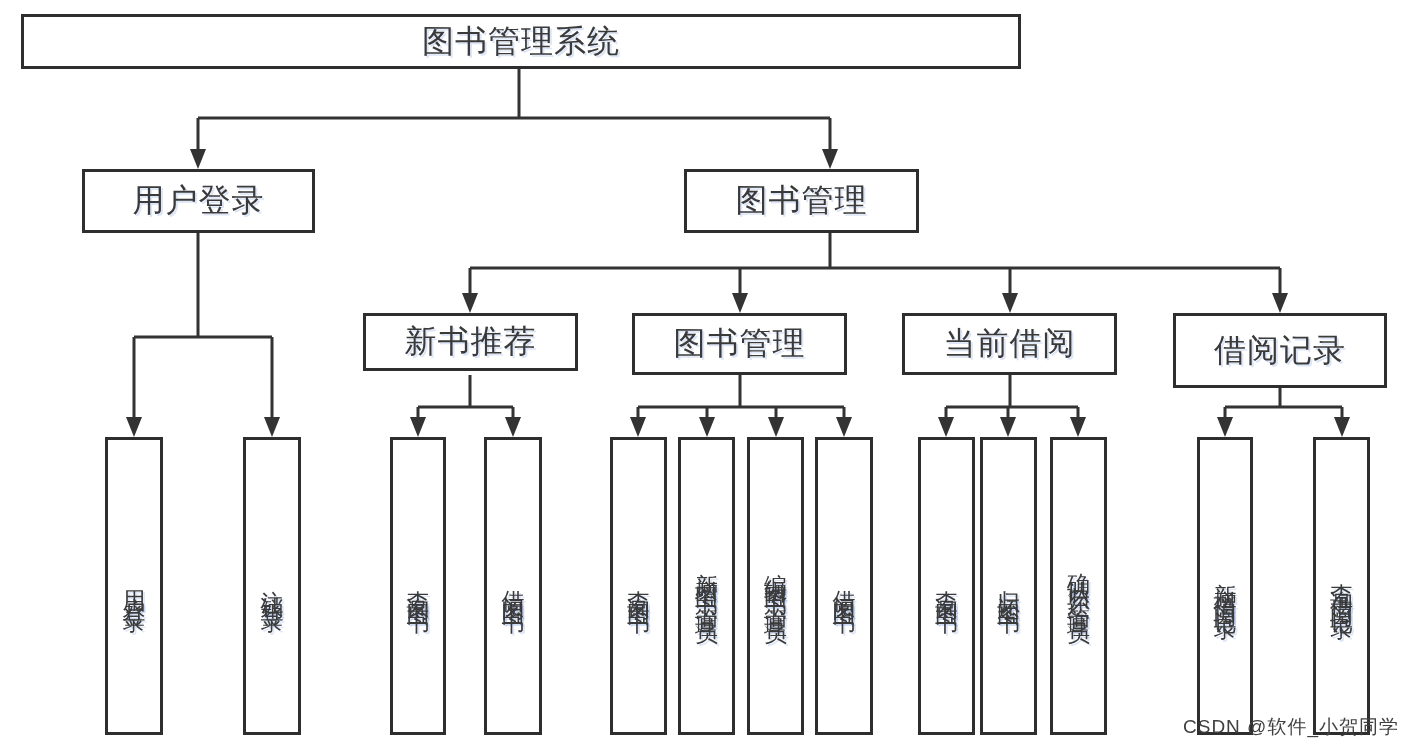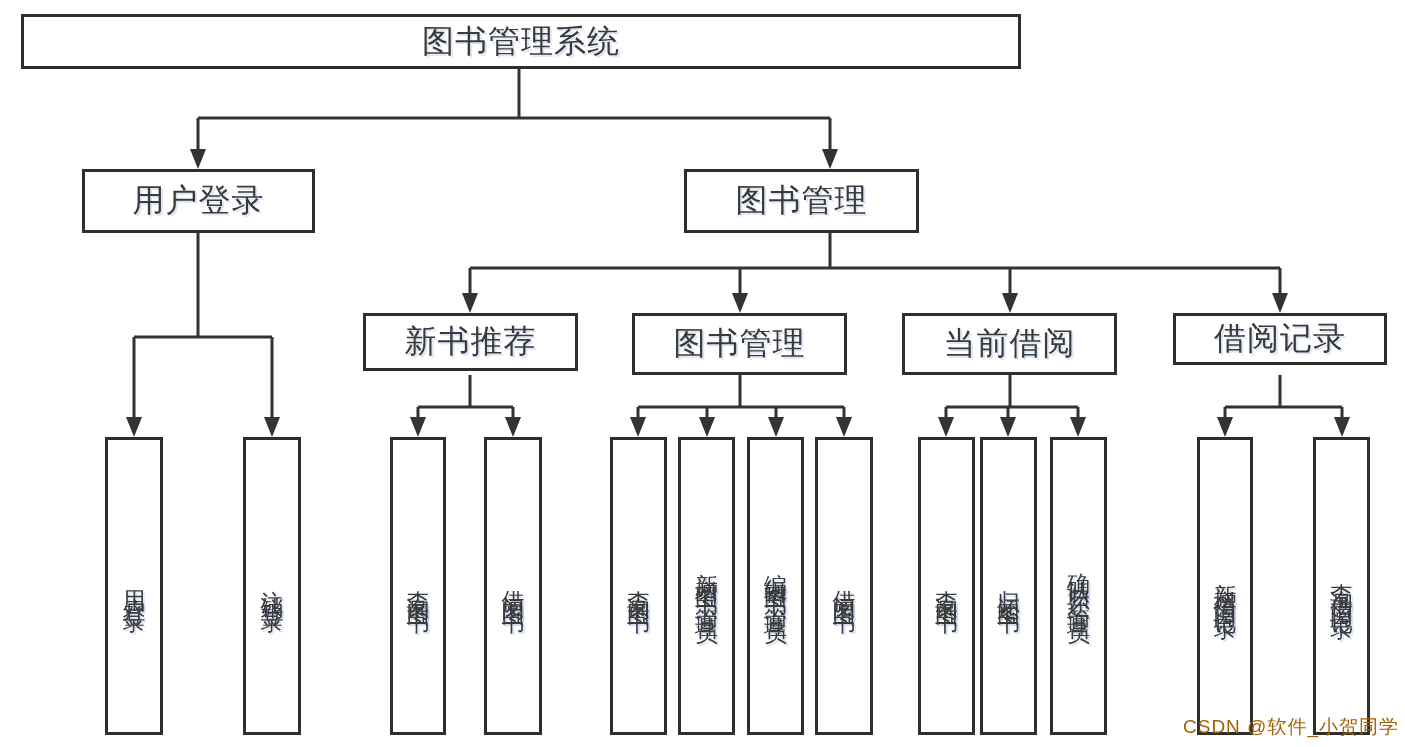--- a/index.html
+++ b/index.html
@@ -44,21 +44,21 @@
   #connectors polygon{
     fill:#333333;
     stroke:none;
   }
   .watermark{
     position:absolute;
     left:1183px;
     top:714px;
     width:220px;
     font-size:19px;
-    color:#a16207;
+    color:#404040;
     letter-spacing:1px;
     z-index:5;
     white-space:nowrap;
     text-shadow:none;
   }
 </style>
 </head>
 <body>
 
 <div id="canvas">
@@ -100,21 +100,21 @@
   </svg>
 
   <div class="node" style="left:21px;top:14px;width:1000px;height:55px;">图书管理系统</div>
 
   <div class="node" style="left:82px;top:169px;width:233px;height:64px;">用户登录</div>
   <div class="node" style="left:684px;top:169px;width:235px;height:64px;">图书管理</div>
 
   <div class="node" style="left:363px;top:313px;width:215px;height:58px;">新书推荐</div>
   <div class="node" style="left:632px;top:313px;width:215px;height:62px;">图书管理</div>
   <div class="node" style="left:902px;top:313px;width:215px;height:62px;">当前借阅</div>
-  <div class="node" style="left:1173px;top:313px;width:214px;height:52px;">借阅记录</div>
+  <div class="node" style="left:1173px;top:313px;width:214px;height:75px;">借阅记录</div>
 
   <div class="node vnode" style="left:105px;top:437px;width:58px;height:298px;">用户登录</div>
   <div class="node vnode" style="left:243px;top:437px;width:58px;height:298px;">注销登录</div>
 
   <div class="node vnode" style="left:390px;top:437px;width:56px;height:298px;">查询图书</div>
   <div class="node vnode" style="left:484px;top:437px;width:58px;height:298px;">借阅图书</div>
 
   <div class="node vnode" style="left:610px;top:437px;width:57px;height:298px;">查询图书</div>
   <div class="node vnode" style="left:678px;top:437px;width:57px;height:298px;">新增图书（管理员）</div>
   <div class="node vnode" style="left:747px;top:437px;width:57px;height:298px;">编辑图书（管理员）</div>

